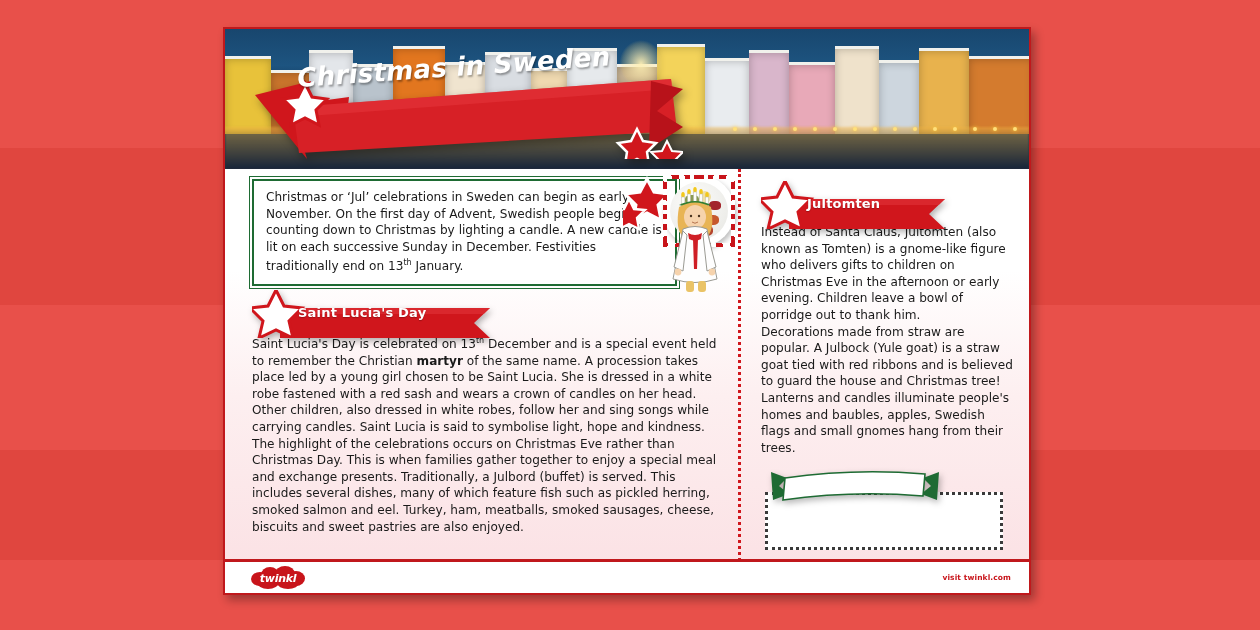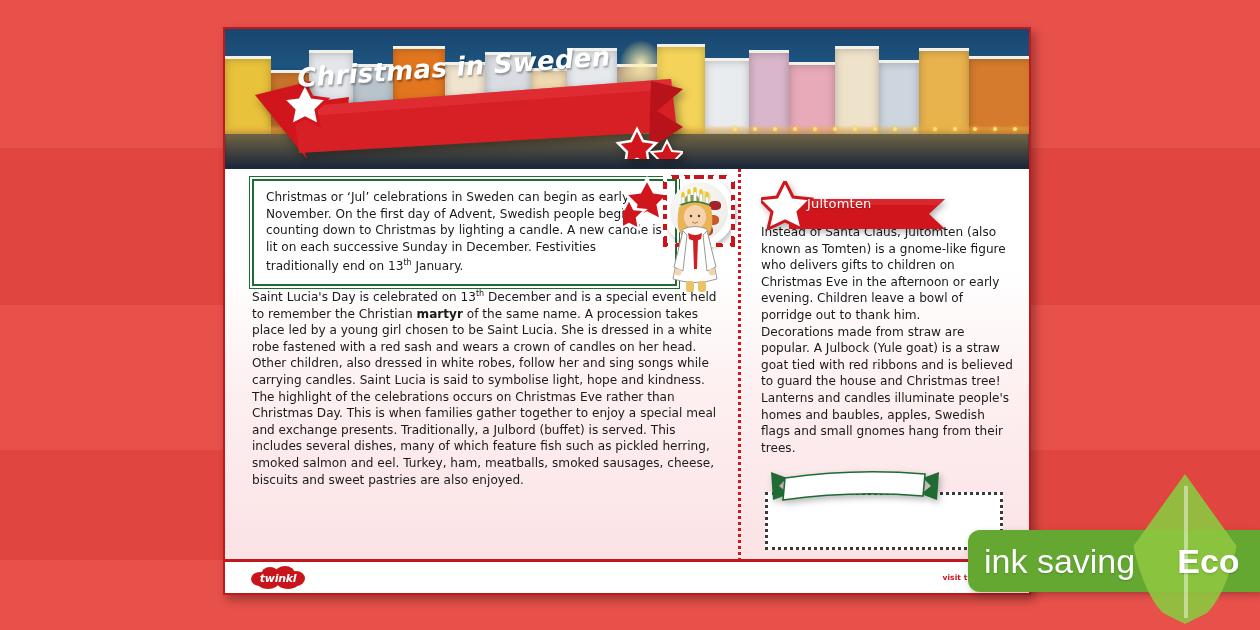--- a/index.html
+++ b/index.html
@@ -142,21 +142,21 @@
     height: 30px;
     margin: 13px 0 4px 27px;
     filter: drop-shadow(2px 3px 3px rgba(0,0,0,.3));
   }
   .flag-head.right { margin-left: 4px; }
   .flag-head svg { position: absolute; left: 0; top: -9px; height: 48px; }
   .flag-head .flabel {
     position: absolute; left: 46px; top: 6px;
     color: #fff;
     font-family: "DejaVu Sans", sans-serif;
-    font-weight: 400;
+    font-weight: 700;
     font-size: 13px;
     letter-spacing: .2px;
     white-space: nowrap;
     text-shadow: 0 1px 1px rgba(0,0,0,.25);
   }
 
   .sect-text { margin: 0 20px 0 27px; }
   .col-right .sect-text { margin: 0 0 0 4px; }
   .swoosh {
     position: absolute; z-index: 3;
@@ -376,20 +376,28 @@
 
             <rect x="25" y="100" width="8" height="11" rx="3" fill="#eac366"></rect>
             <rect x="37" y="100" width="8" height="11" rx="3" fill="#eac366"></rect>
           </svg>
         </div>
 
         <div class="intro-box">
           <p class="para">Christmas or ‘Jul’ celebrations in Sweden can begin as early as November. On the first day of Advent, Swedish people begin counting down to Christmas by lighting a candle. A new candle is lit on each successive Sunday in December. Festivities traditionally end on 13<sup>th</sup> January.</p>
         </div>
 
+        <div class="flag-head">
+          <svg viewBox="0 0 260 48" width="260" height="48" xmlns="http://www.w3.org/2000/svg">
+            <path d="M28 18 L210 18 L238 18 L222 33 L238 48 L210 48 L28 48 Z" fill="#d0161c"></path>
+            <path d="M28 18 L238 18 L232 24 L28 24 Z" fill="#e3383d" opacity=".5"></path>
+            <path d="M24 0 l8 16 18 2 -13 13 4 17 -17 -8 -17 8 4 -17 -13 -13 18 -2z" fill="#fff" stroke="#d0161c" stroke-width="3"></path>
+          </svg>
+          <span class="flabel">Saint Lucia's Day</span>
+        </div>
         <div class="sect-text">
           <p class="para">Saint Lucia's Day is celebrated on 13<sup>th</sup> December and is a special event held to remember the Christian <b>martyr</b> of the same name. A procession takes place led by a young girl chosen to be Saint Lucia. She is dressed in a white robe fastened with a red sash and wears a crown of candles on her head. Other children, also dressed in white robes, follow her and sing songs while carrying candles. Saint Lucia is said to symbolise light, hope and kindness.</p>
         </div>
 
 
         <svg class="swoosh" style="left:398px; top:-4px;" viewBox="0 0 118 112" xmlns="http://www.w3.org/2000/svg">
           <path d="M46 6 a50 50 0 1 1 -2 100 a42 42 0 1 0 2 -100z" fill="#d0161c" opacity=".92"></path>
           <path d="M24 14 l7 13 15 2 -11 11 3 15 -14 -7 -14 7 3 -15 -11 -11 15 -2z" fill="#d0161c" stroke="#fff" stroke-width="3"></path>
           <path d="M6 34 l5 10 11 1 -8 8 2 11 -10 -5 -10 5 2 -11 -8 -8 11 -1z" fill="#d0161c" stroke="#fff" stroke-width="2.4"></path>
         </svg>
@@ -450,23 +458,14 @@
         <div class="blob" style="left:24px; top:0px;  width:20px; height:16px;"></div>
         <div class="blob" style="left:36px; top:5px;  width:18px; height:15px;"></div>
         <div class="blob" style="left:6px;  top:10px; width:22px; height:13px;"></div>
         <div class="blob" style="left:26px; top:11px; width:22px; height:12px;"></div>
         <span class="twinkl-word">twinkl</span>
       </div>
       <span class="visit-link">visit twinkl.com</span>
     </div>
   </div>
 
-  <div id="eco">
-    <div class="eco-pill"></div>
-    <div class="eco-leaf"></div>
-    <div class="eco-vein"></div>
-    <div class="eco-text">
-      <span>ink saving</span>
-      <span class="eco-bold">Eco</span>
-    </div>
-  </div>
 
 </div>
 
 </body></html>

